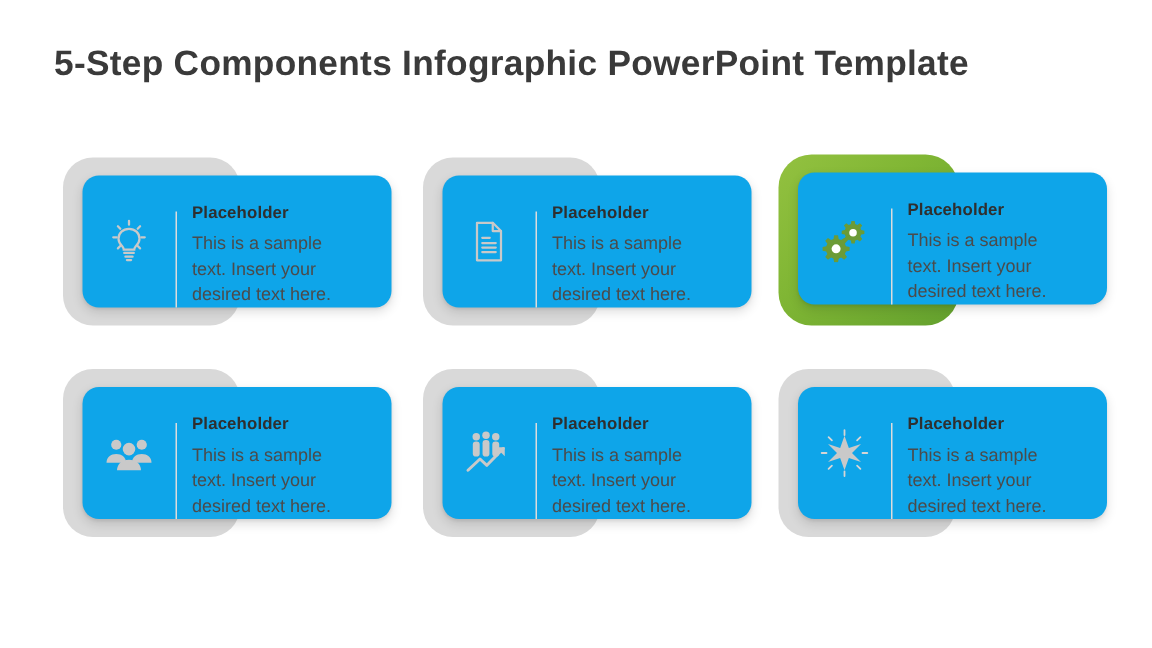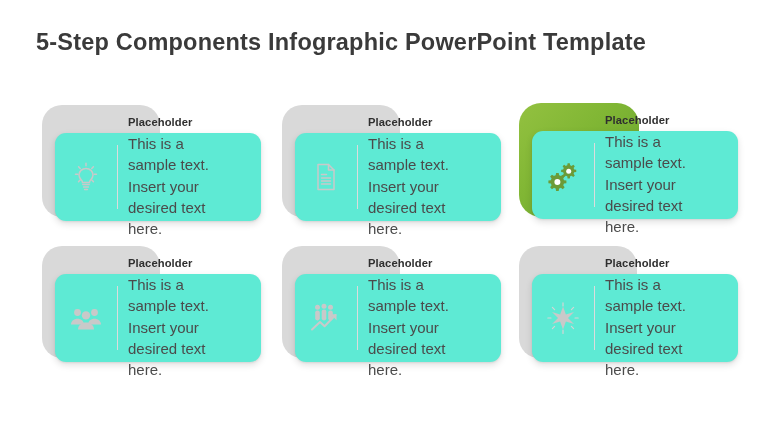--- a/index.html
+++ b/index.html
@@ -56,28 +56,28 @@
     width: 120px;
     height: 114px;
     background: linear-gradient(135deg, #93c140 0%, #80b634 42%, #63a02e 100%);
     border-radius: 22px;
   }
 
   
   .card {
     position: absolute;
     left: 13px;
-    top: 28px;
+    top: 12px;
     width: 206px;
     height: 88px;
-    background: #5eead4;
+    background: #0ea5e9;
     border-radius: 11px;
     box-shadow: 0 3px 7px rgba(0,0,0,0.13), 0 1px 2px rgba(0,0,0,0.07);
     display: flex;
-    align-items: center;
+    align-items: flex-end;
     box-sizing: border-box;
     padding: 0 6px 0 0;
   }
 
   .icon-slot {
     width: 62px;
     min-width: 62px;
     height: 88px;
     display: flex;
     align-items: center;
@@ -105,21 +105,21 @@
   .card-title {
     font-size: 11.2px;
     font-weight: 700;
     color: #2f2f2f;
     line-height: 1.2;
     margin-bottom: 4px;
     letter-spacing: 0.1px;
   }
 
   .card-body {
-    font-size: 15px;
+    font-size: 12px;
     color: #4b4b4b;
     line-height: 1.42;
     max-width: 104px;
   }
 </style>
 </head>
 <body>
 
 <div class="slide-title">5-Step Components Infographic PowerPoint Template</div>
 

